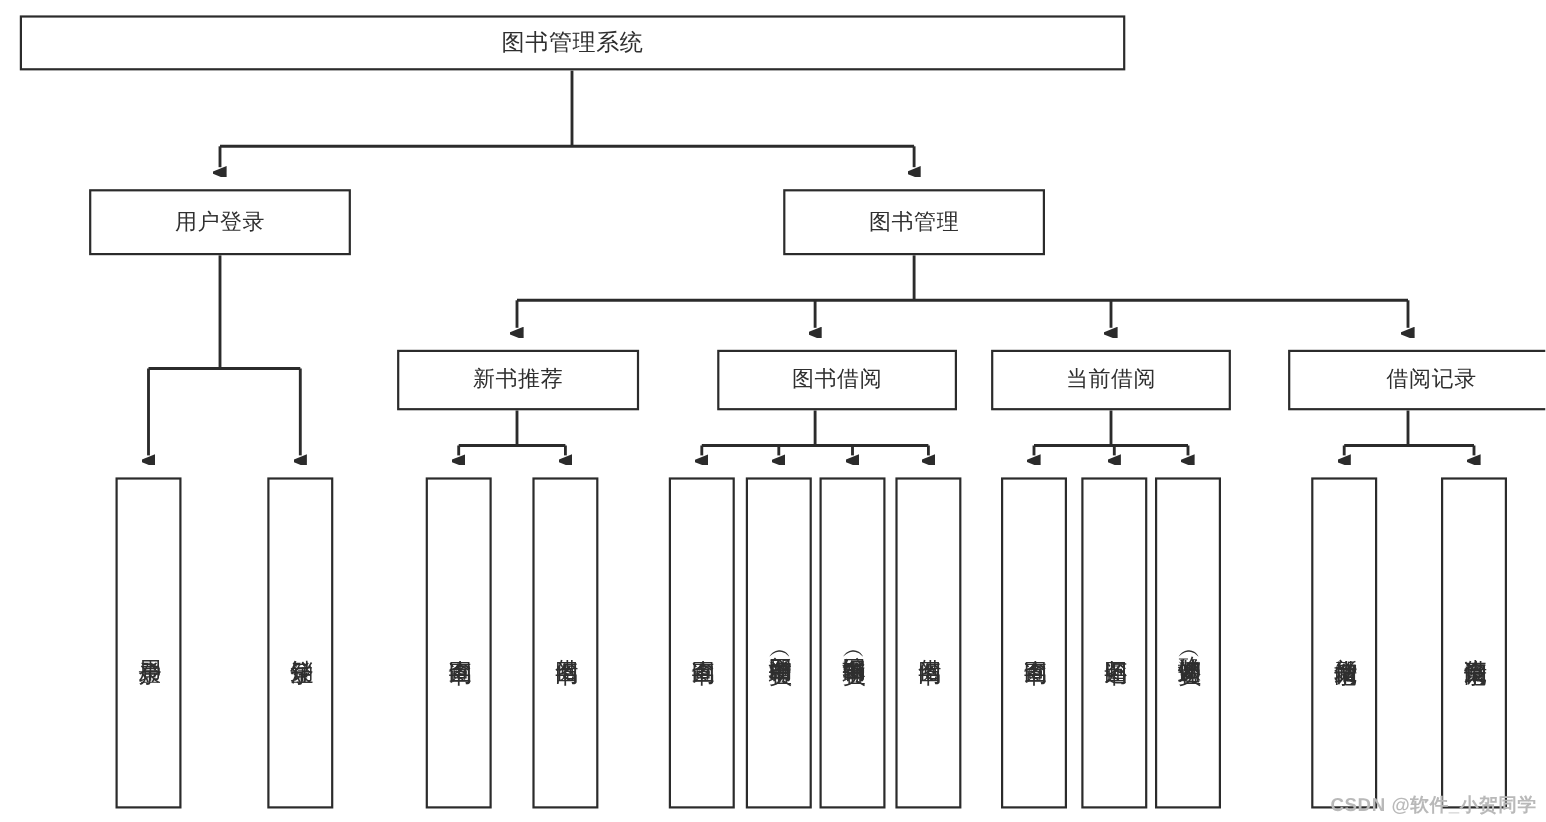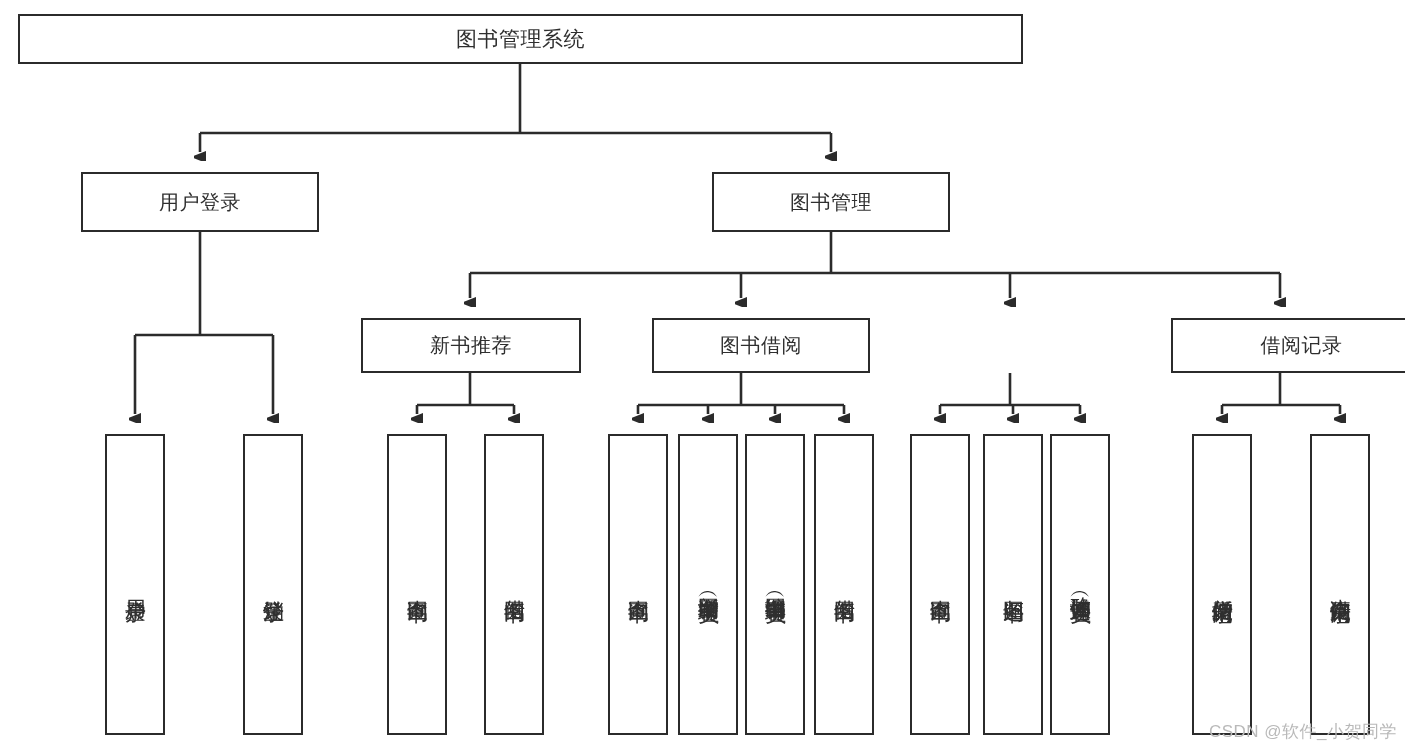--- a/index.html
+++ b/index.html
@@ -63,20 +63,21 @@
   #watermark {
     position: absolute;
     right: 8px;
     bottom: 4px;
     color: #b9b9b9;
     font-size: 17px;
     letter-spacing: 0.5px;
     white-space: nowrap;
     user-select: none;
     pointer-events: none;
+    font-weight: bold;
   }
 </style>
 </head>
 <body>
 
 <div id="diagram-root" style="background: rgb(255, 255, 255);">
 
   <svg id="diagram-svg" viewBox="0 0 1405 747" xmlns="http://www.w3.org/2000/svg">
     <defs>
       <marker id="arrowhead" markerWidth="10" markerHeight="12" refX="1" refY="6" orient="auto" markerUnits="userSpaceOnUse">
@@ -149,20 +150,23 @@
   <div class="node-box level-1" style="left: 712px; top: 172px; width: 238px; height: 60px; background: rgb(255, 255, 255); border-color: rgb(43, 43, 43);">
     <span class="node-label" style="color: rgb(47, 47, 47);">图书管理</span>
   </div>
 
   <div class="node-box level-2" style="left: 361px; top: 318px; width: 220px; height: 55px; background: rgb(255, 255, 255); border-color: rgb(43, 43, 43);">
     <span class="node-label" style="color: rgb(47, 47, 47);">新书推荐</span>
   </div>
   <div class="node-box level-2" style="left: 632px; top: 318px; width: 218px; height: 55px; background: rgb(255, 255, 255); border-color: rgb(43, 43, 43); margin-left: 20px;">
     <span class="node-label" style="color: rgb(47, 47, 47);">图书借阅</span>
   </div>
+  <div class="node-box level-2" style="left: 901px; top: 318px; width: 218px; height: 55px; background: rgb(255, 255, 255); border-color: rgb(43, 43, 43);">
+    <span class="node-label" style="color: rgb(47, 47, 47);">当前借阅</span>
+  </div>
   <div class="node-box level-2" style="left: 1171px; top: 318px; width: 261px; height: 55px; background: rgb(255, 255, 255); border-color: rgb(43, 43, 43);">
     <span class="node-label" style="color: rgb(47, 47, 47);">借阅记录</span>
   </div>
 
   <div class="node-box leaf" style="left: 105px; top: 434px; width: 60px; height: 301px; background: rgb(255, 255, 255); border-color: rgb(43, 43, 43);">
     <span class="node-label" style="color: rgb(47, 47, 47);">用户登录</span>
   </div>
   <div class="node-box leaf" style="left: 243px; top: 434px; width: 60px; height: 301px; background: rgb(255, 255, 255); border-color: rgb(43, 43, 43);">
     <span class="node-label" style="color: rgb(47, 47, 47);">注销登录</span>
   </div>

